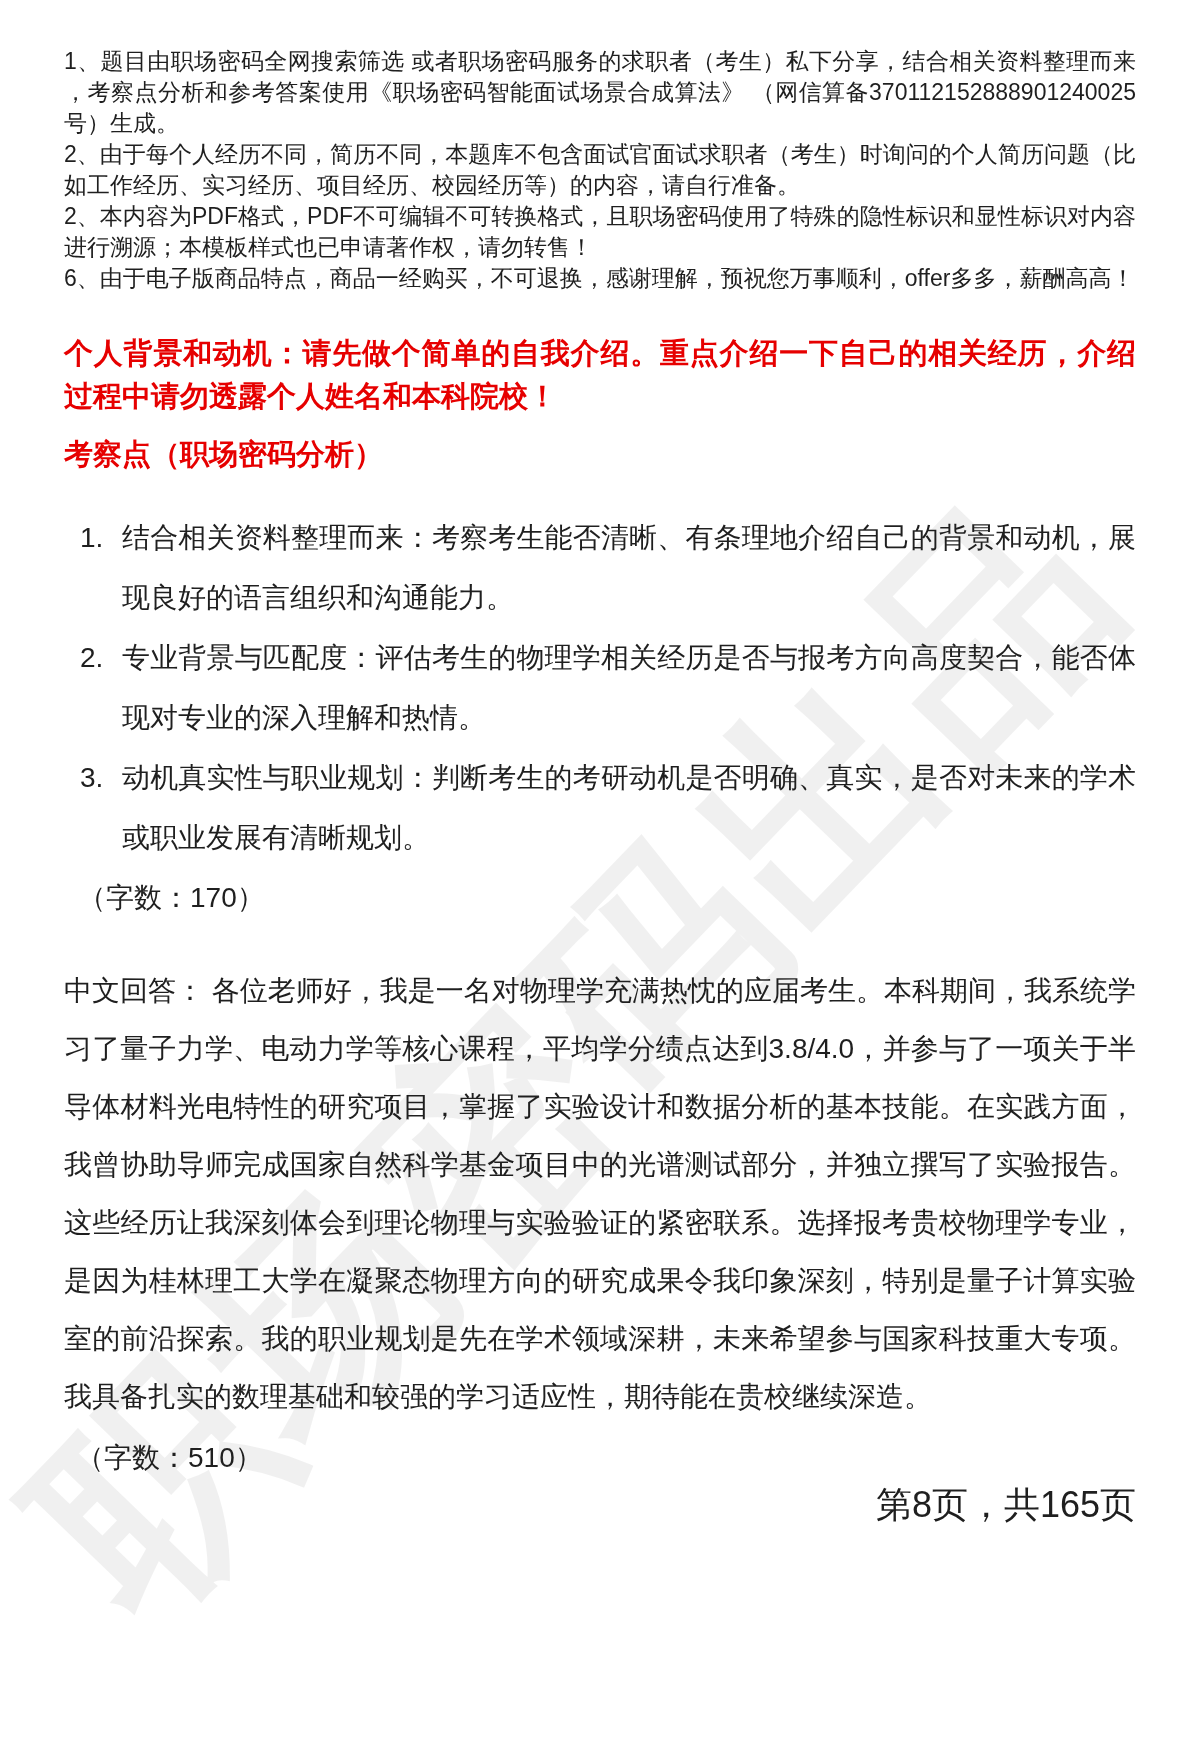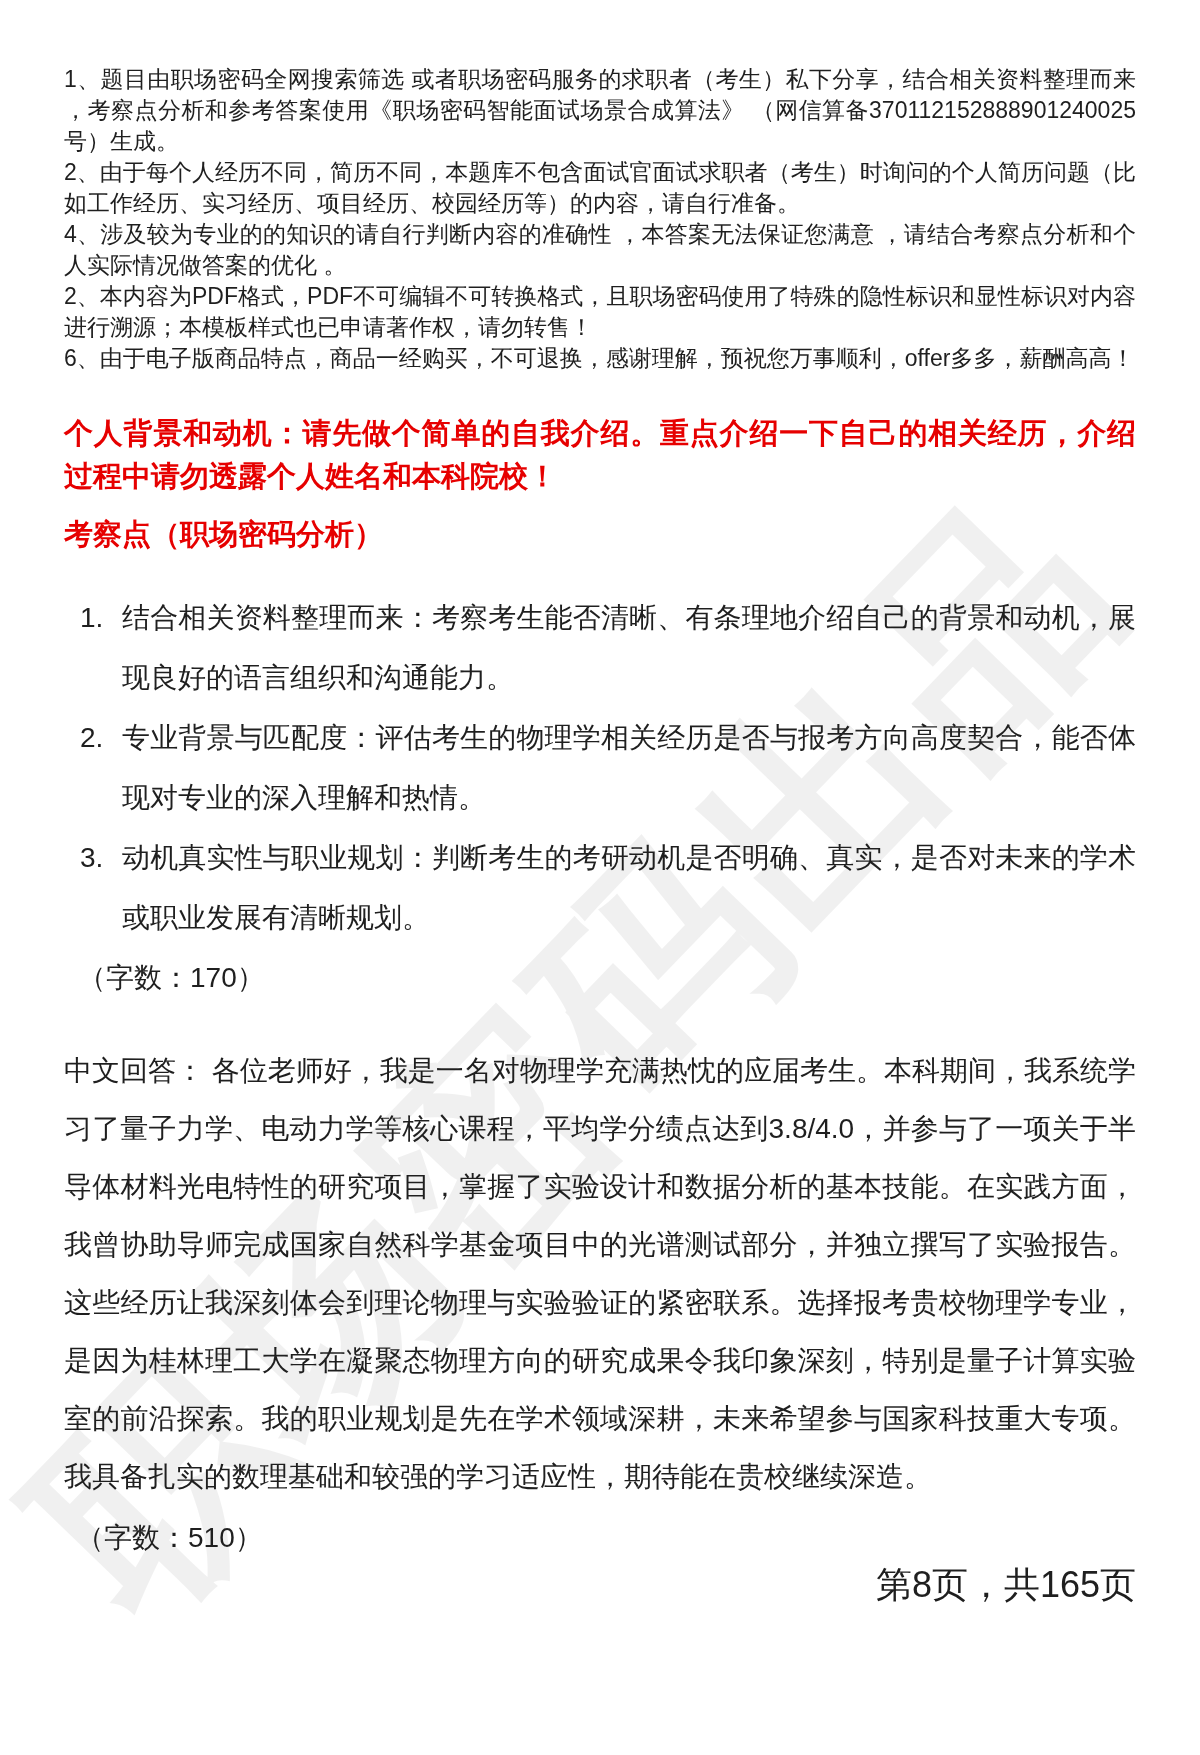--- a/index.html
+++ b/index.html
@@ -23,21 +23,21 @@
     font-weight: 700;
     letter-spacing: 8px;
     white-space: nowrap;
     color: rgba(0, 0, 0, 0.06);
     z-index: 0;
     user-select: none;
   }
   .content {
     position: relative;
     z-index: 1;
-    padding: 64px 64px 0 64px;
+    padding: 46px 64px 0 64px;
   }
   .disclaimer { font-size: 23px; line-height: 31px; text-align: justify; }
   .disclaimer p { margin: 0; }
   .q-heading {
     margin-top: 38px;
     font-size: 29px;
     font-weight: 700;
     line-height: 43px;
     color: #e60000;
     text-align: justify;
@@ -68,21 +68,20 @@
 
 <div class="page">
 
   <div class="watermark">职场密码出品</div>
 
   <div class="content">
 
     <div class="disclaimer">
       <p>1、题目由职场密码全网搜索筛选 或者职场密码服务的求职者（考生）私下分享，结合相关资料整理而来 ，考察点分析和参考答案使用《职场密码智能面试场景合成算法》 （网信算备370112152888901240025号）生成。</p>
       <p>2、由于每个人经历不同，简历不同，本题库不包含面试官面试求职者（考生）时询问的个人简历问题（比如工作经历、实习经历、项目经历、校园经历等）的内容，请自行准备。</p>
-      <p>4、涉及较为专业的的知识的请自行判断内容的准确性 ，本答案无法保证您满意 ，请结合考察点分析和个人实际情况做答案的优化 。</p>
       <p>2、本内容为PDF格式，PDF不可编辑不可转换格式，且职场密码使用了特殊的隐性标识和显性标识对内容进行溯源；本模板样式也已申请著作权，请勿转售！</p>
       <p>6、由于电子版商品特点，商品一经购买，不可退换，感谢理解，预祝您万事顺利，offer多多，薪酬高高！</p>
     </div>
 
     <div class="q-heading">个人背景和动机：请先做个简单的自我介绍。重点介绍一下自己的相关经历，介绍过程中请勿透露个人姓名和本科院校！</div>
 
     <div class="a-heading">考察点（职场密码分析）</div>
 
     <div class="points">
       <div class="point">

